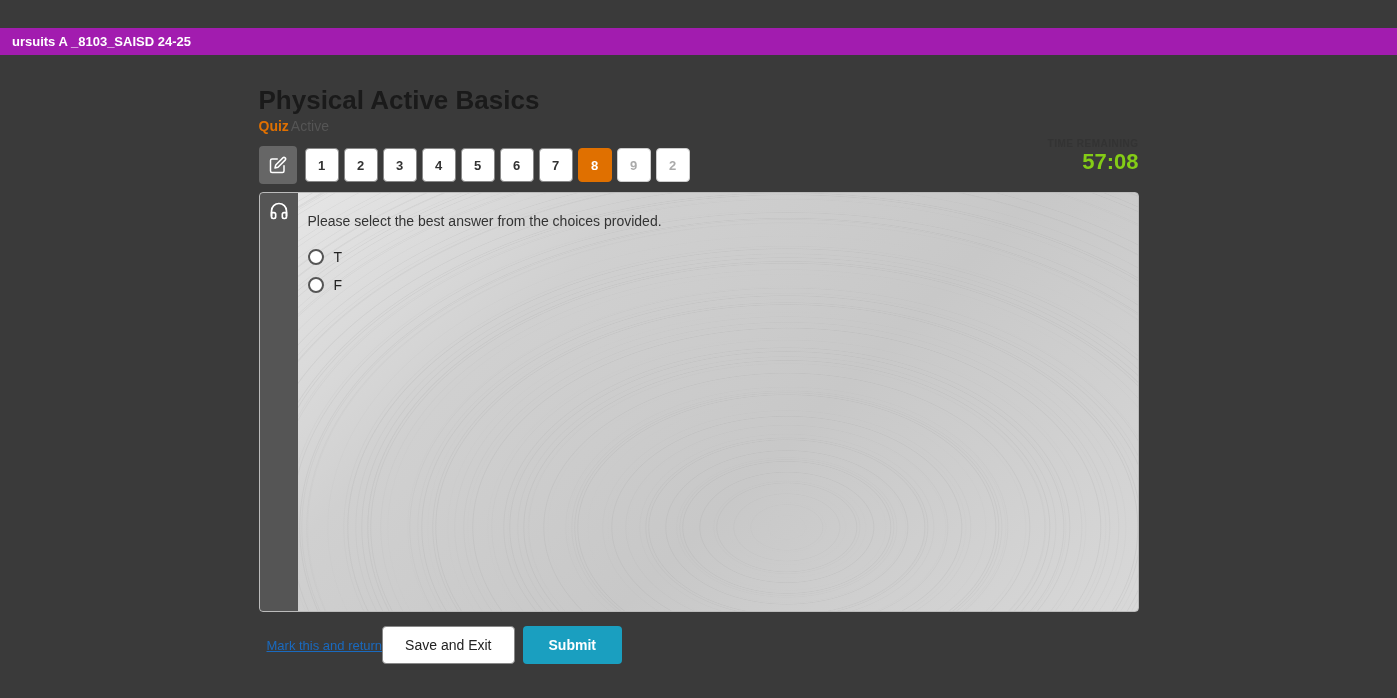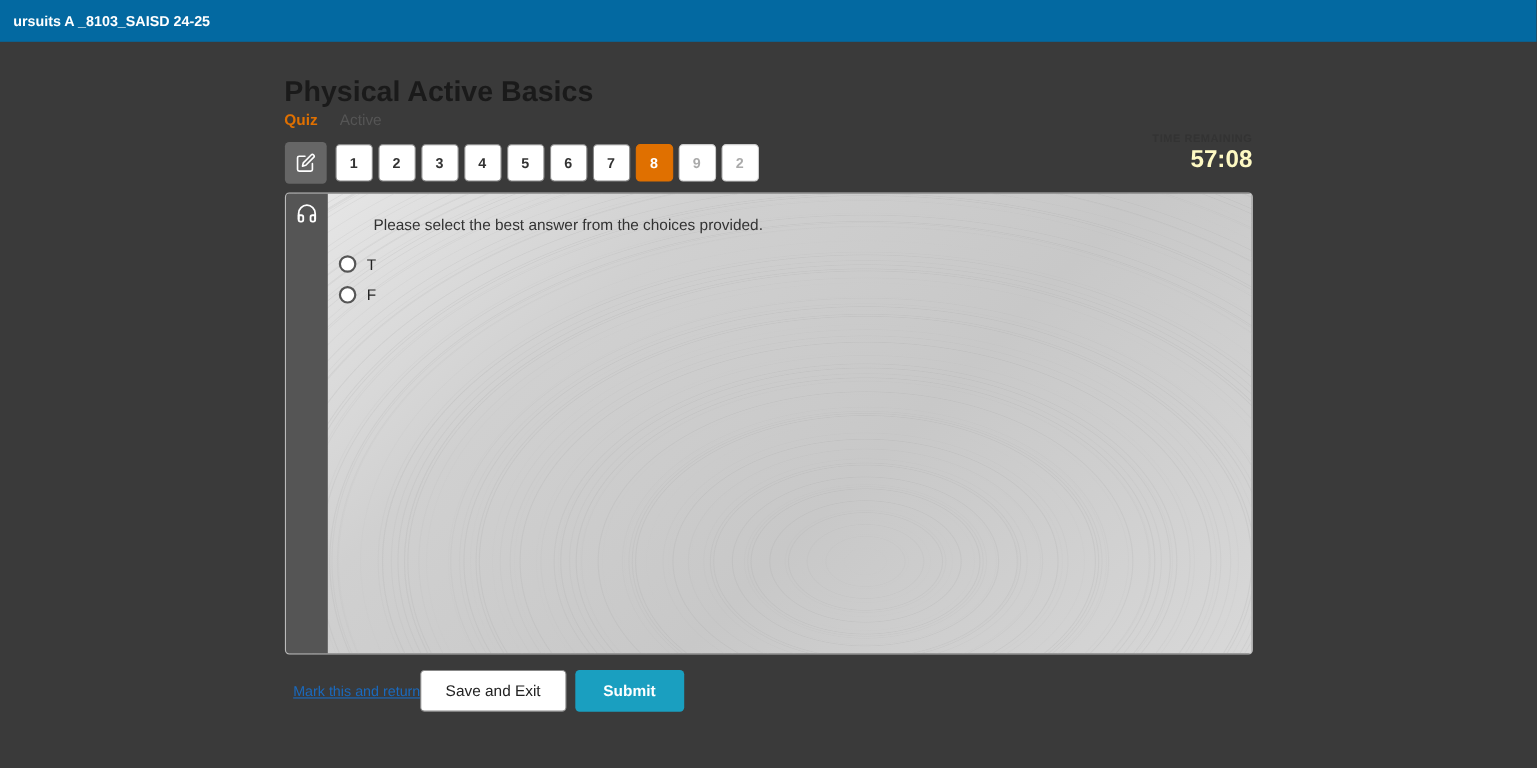--- a/index.html
+++ b/index.html
@@ -7,25 +7,26 @@
       background-color: #3a3a3a;
       font-family: Arial, sans-serif;
       width: 1397px;
       height: 698px;
       overflow: hidden;
       position: relative;
     }
 
     
     .top-bar {
-      background-color: #0369a1;
-      height: 38px;
+      background-color: #a21caf;
+      height: 27px;
       display: flex;
       align-items: center;
       padding: 0 12px;
+      margin-top: 28px;
     }
     .top-bar-title {
       color: white;
       font-size: 13px;
       font-weight: bold;
     }
 
     
     .main-container {
       display: flex;
@@ -43,21 +44,21 @@
       margin-bottom: 12px;
     }
     .quiz-title {
       font-size: 26px;
       font-weight: bold;
       color: #1a1a1a;
     }
     .quiz-meta {
       display: flex;
       align-items: center;
-      gap: 20px;
+      gap: 2px;
       margin-top: 2px;
     }
     .quiz-label {
       color: #e07000;
       font-size: 14px;
       font-weight: bold;
     }
     .quiz-status {
       color: #555;
       font-size: 14px;
@@ -124,21 +125,21 @@
     }
     .time-label {
       font-size: 10px;
       font-weight: bold;
       color: #333;
       letter-spacing: 0.5px;
     }
     .time-value {
       font-size: 22px;
       font-weight: bold;
-      color: #fef9c3;
+      color: #84cc16;
     }
 
     
     .question-card {
       background: linear-gradient(135deg, #e8e8e8 0%, #d0d0d0 30%, #c8c8c8 60%, #d8d8d8 100%);
       border: 1px solid #bbb;
       border-radius: 4px;
       padding: 20px 24px;
       min-height: 420px;
       position: relative;
@@ -170,21 +171,20 @@
       position: relative;
       z-index: 1;
     }
 
     .instruction-text {
       font-size: 14px;
       color: #333;
       margin-bottom: 20px;
       position: relative;
       z-index: 1;
-      margin-left: 32px;
     }
 
     .answer-options {
       display: flex;
       flex-direction: column;
       gap: 12px;
       position: relative;
       z-index: 1;
     }
 

